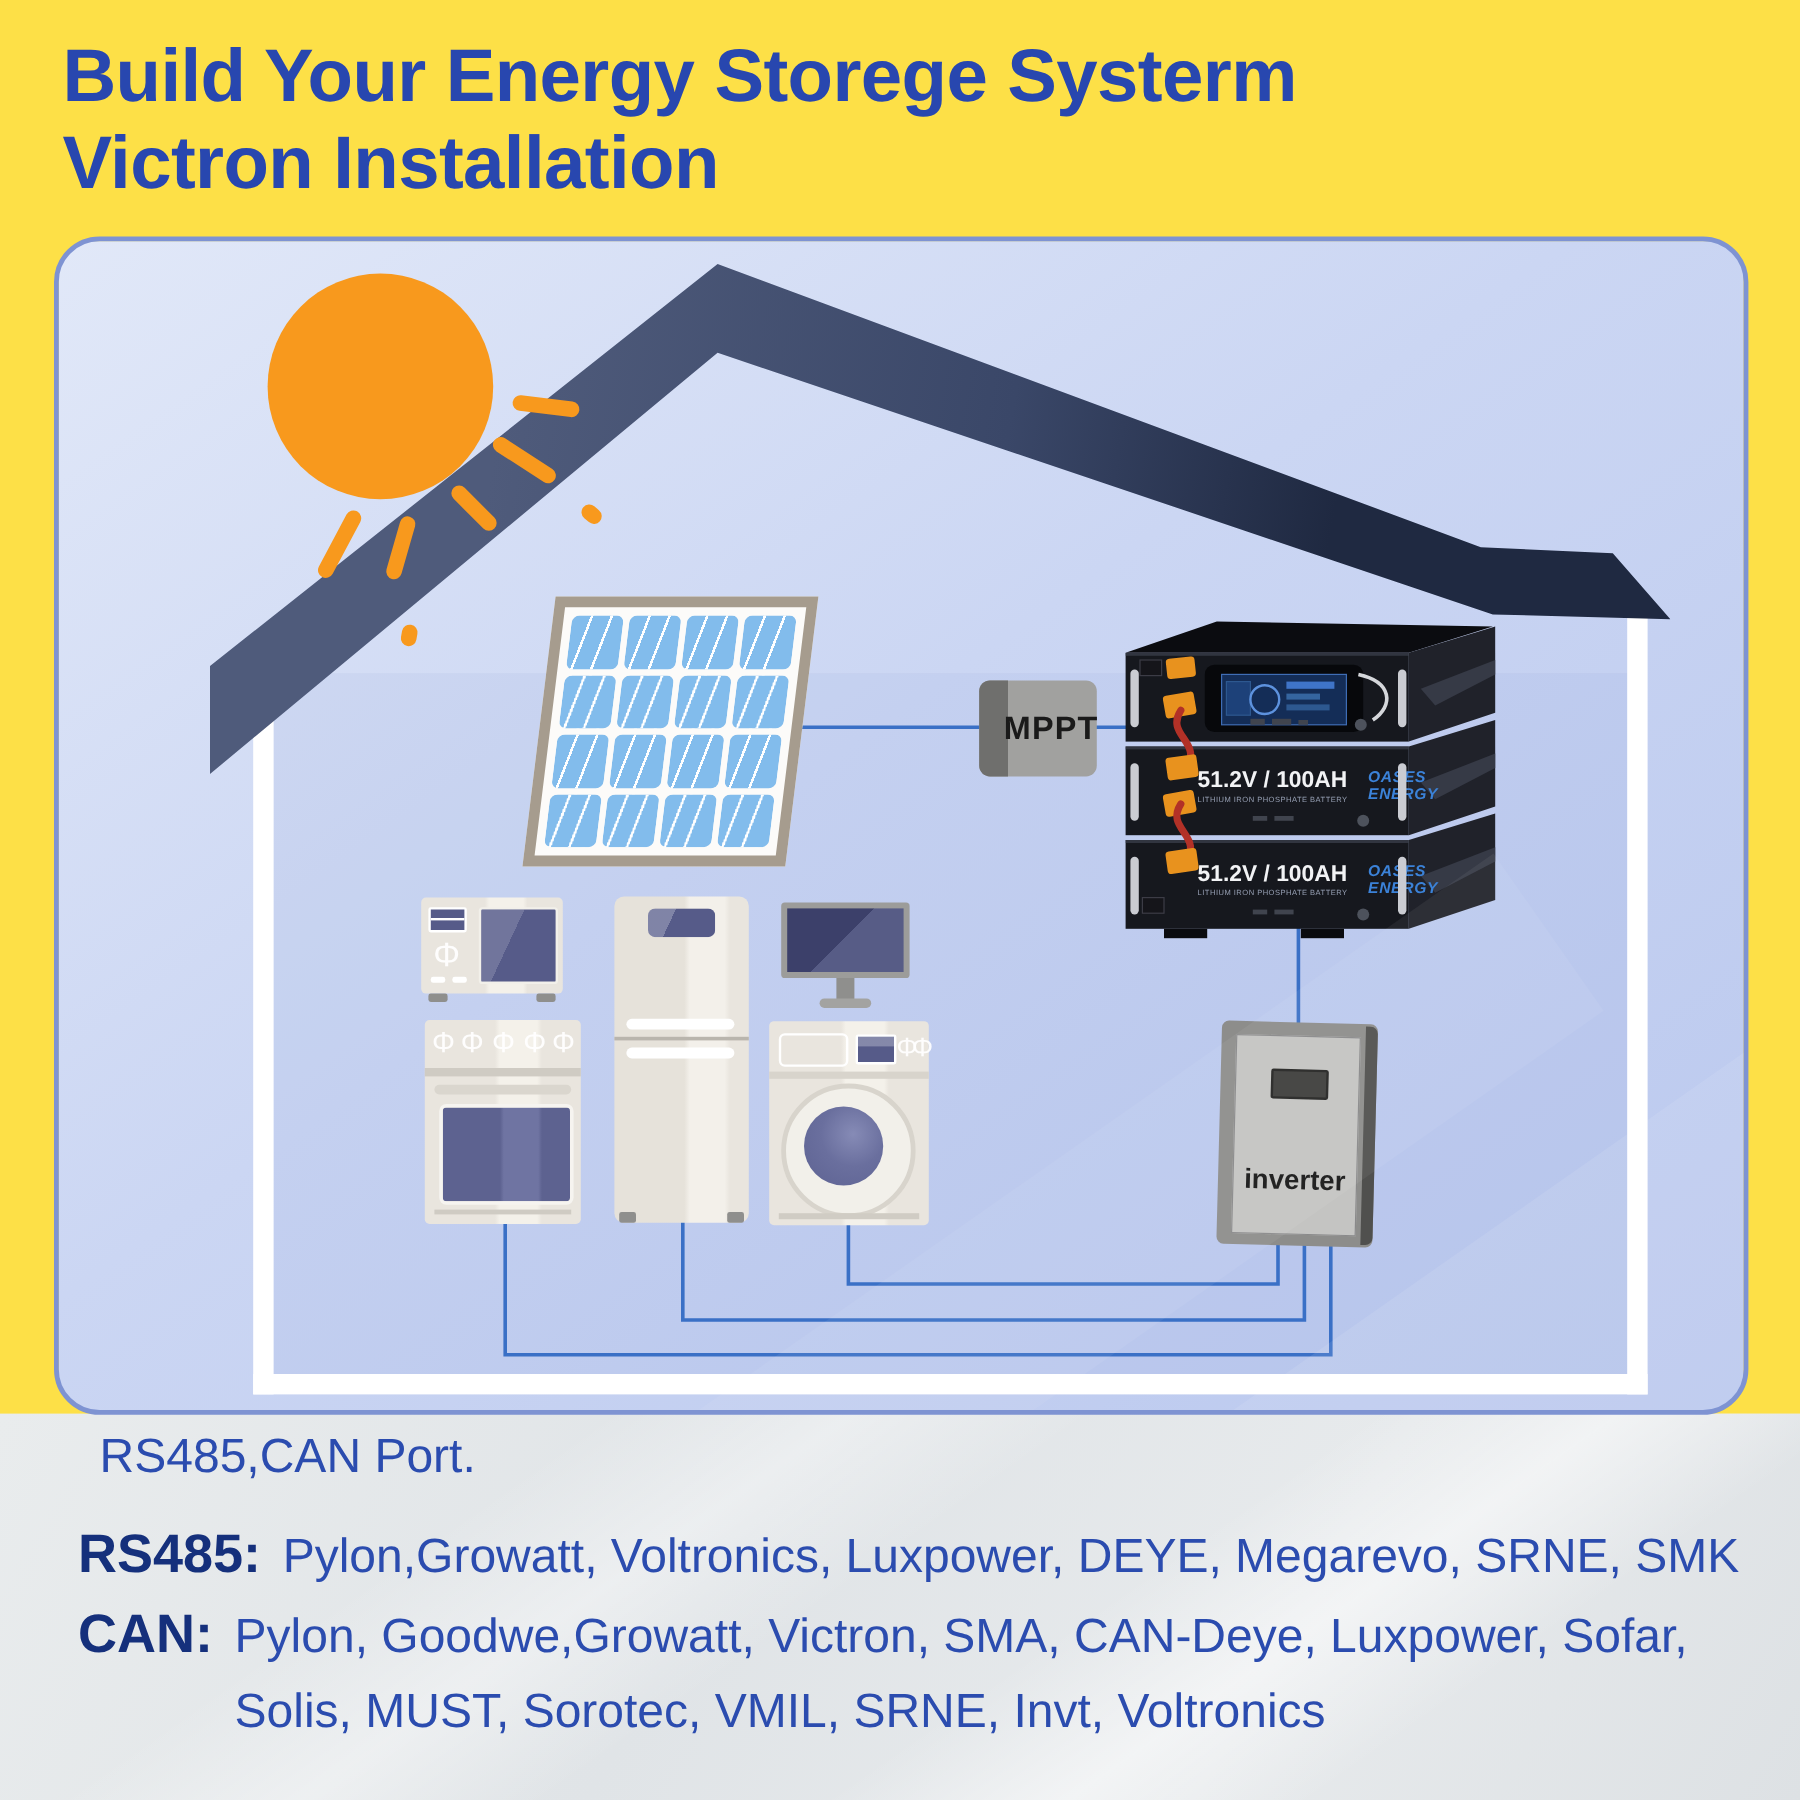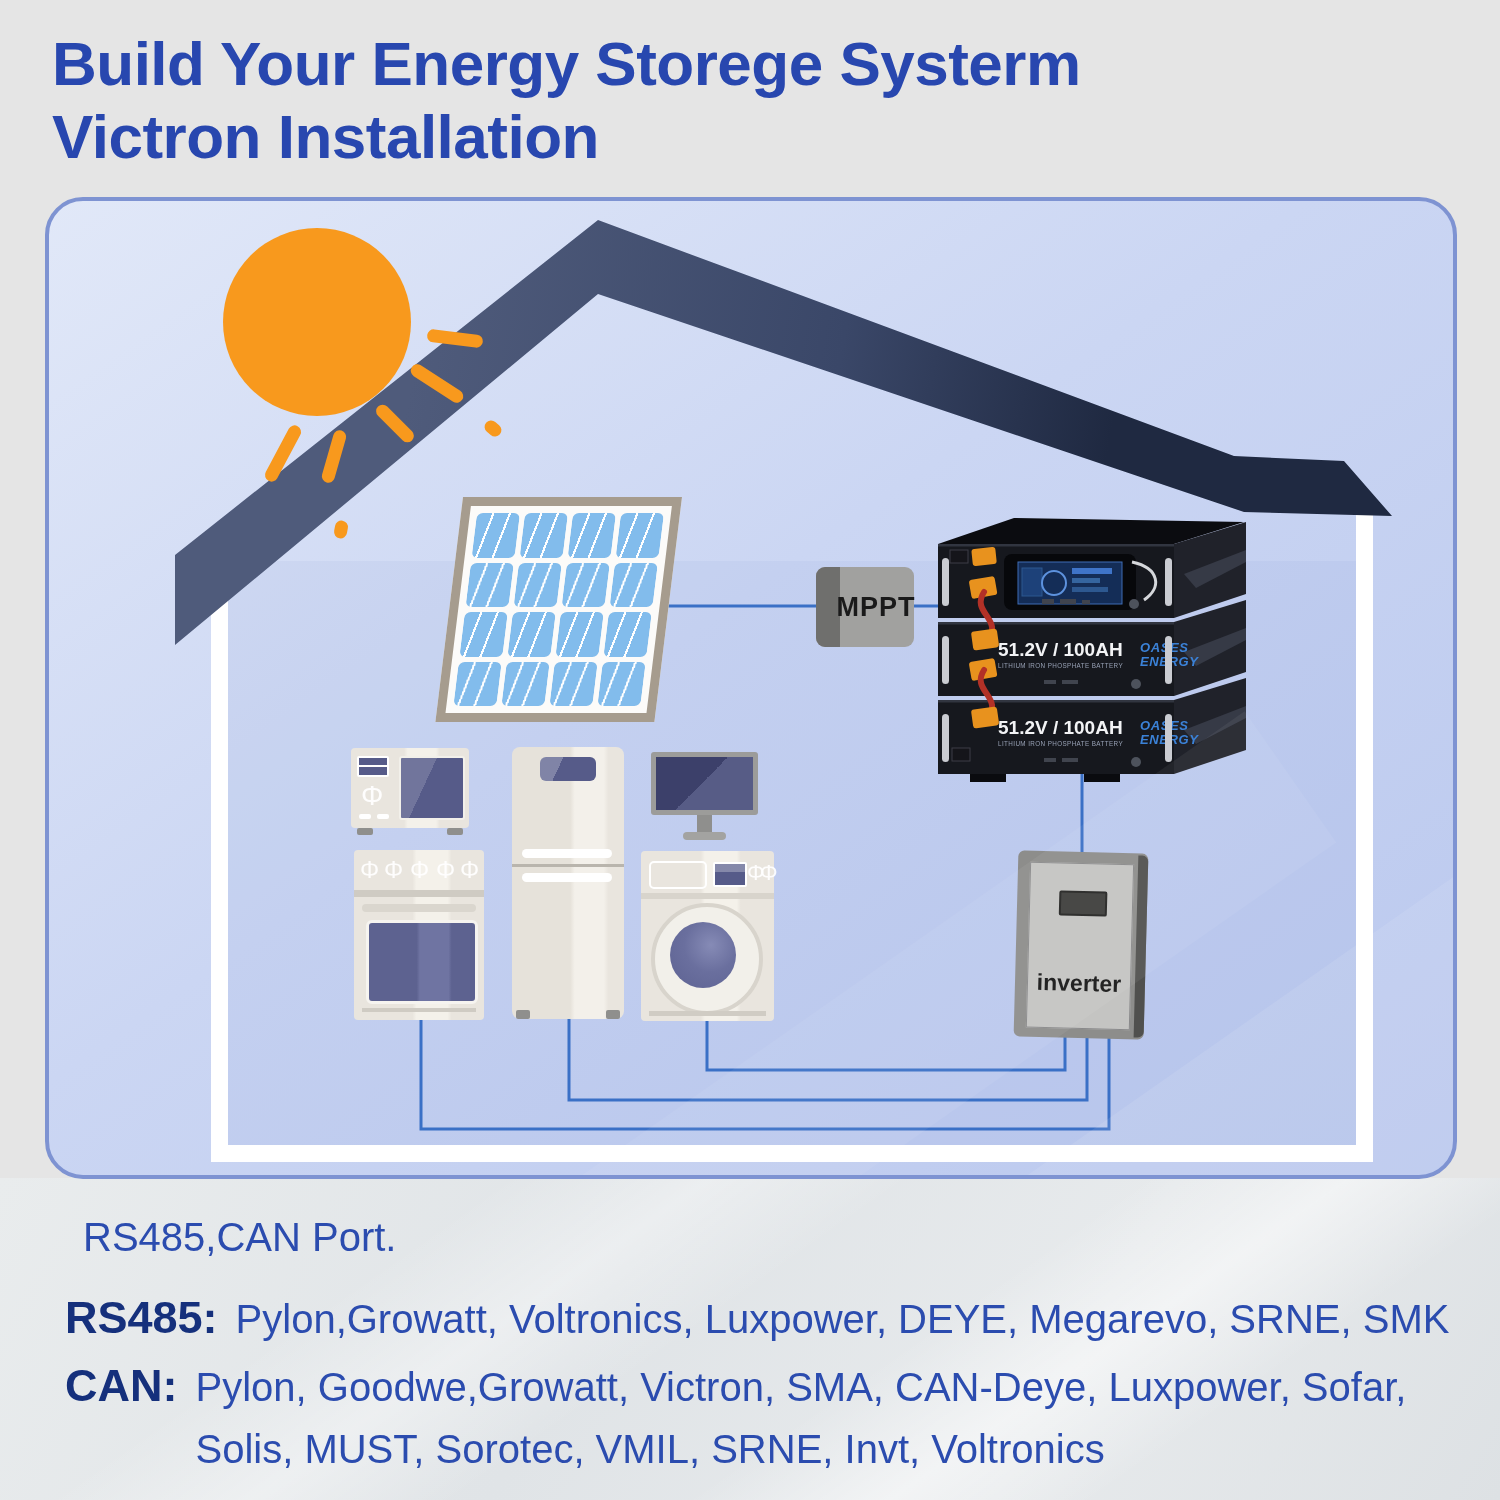--- a/index.html
+++ b/index.html
@@ -1,16 +1,16 @@
 <!DOCTYPE html>
 <html><head>
 <meta charset="utf-8">
 <style>
   html,body{margin:0;padding:0;}
-  .stage{position:relative;width:1500px;height:1500px;background:#e5e5e5;overflow:hidden;
+  .stage{position:relative;width:1500px;height:1500px;background:#fde047;overflow:hidden;
          font-family:"Liberation Sans",sans-serif;}
   .a{position:absolute;}
 
   .bottom-bg{position:absolute;left:0;top:1178px;width:1500px;height:322px;
     background:linear-gradient(120deg,#e9eced 0%,#e0e4e7 40%,#e7eaec 70%,#dde1e4 100%);overflow:hidden;}
   .bottom-bg::before{content:"";position:absolute;left:-150px;top:-60px;width:1900px;height:460px;
     background:linear-gradient(-35deg,transparent 30%,rgba(255,255,255,.5) 38%,transparent 46%,
                transparent 55%,rgba(255,255,255,.38) 63%,transparent 71%);}
 
   .title{position:absolute;left:52px;top:28px;font-size:62px;font-weight:700;color:#2847af;
@@ -84,21 +84,21 @@
           background:#f2f0ea;border:4px solid #d8d4cc;}
   .w-drum{position:absolute;left:15px;top:15px;width:66px;height:66px;border-radius:50%;
           background:radial-gradient(circle at 62% 35%,#868bb6 0%,#6a6f9e 45%,#5d6292 100%);}
 
   .specs{position:absolute;left:65px;top:1192px;width:1392px;color:#2b4caf;}
   .spec-row{display:flex;align-items:baseline;}
   .spec-label{font-weight:700;color:#15307c;white-space:nowrap;}
   .spec-value{margin-left:18px;font-size:40px;}
   .row1{margin-bottom:32px;}
   .row1 .spec-label{font-size:47px;}
-  .row1 .spec-value{white-space:nowrap;margin-top:23px;}
+  .row1 .spec-value{white-space:nowrap;}
   .row2{margin-bottom:12px;}
   .row2 .spec-label{font-size:45px;}
   .row2 .spec-value{white-space:nowrap;}
   .row3 .spec-label{font-size:45px;}
   .row3 .spec-value{max-width:1270px;line-height:1.55;}
 </style>
 </head>
 <body>
 
 <div class="stage">

